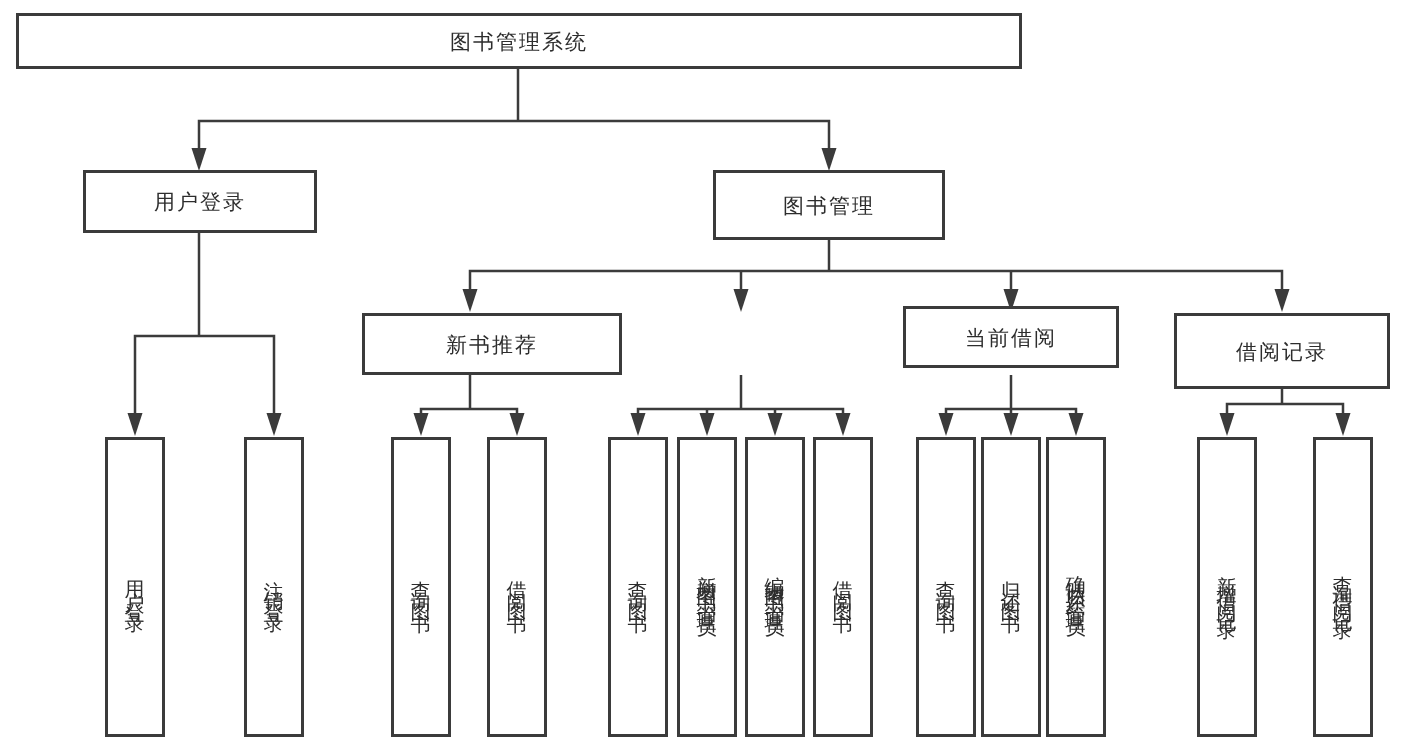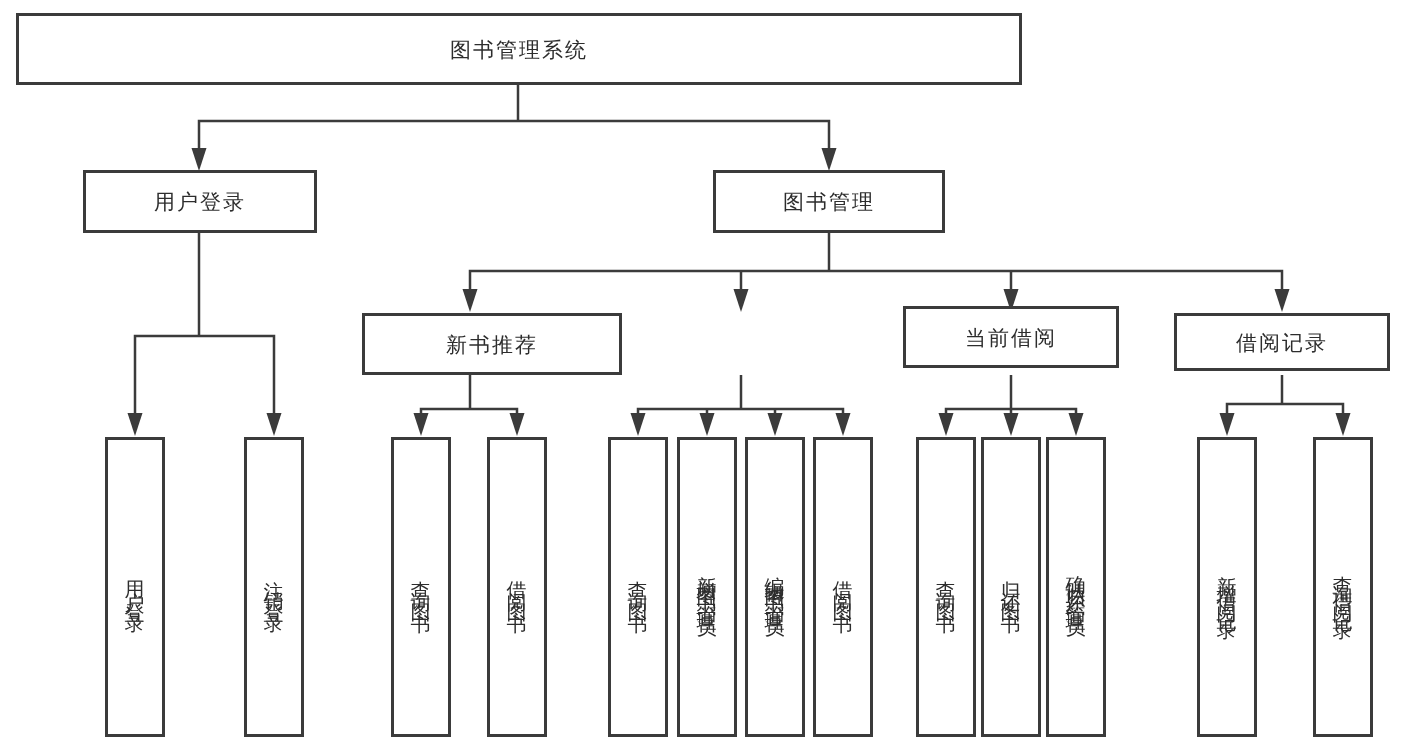--- a/index.html
+++ b/index.html
@@ -99,28 +99,28 @@
       <polygon points="775,436 767.5,413 782.5,413"></polygon>
       <polygon points="843,436 835.5,413 850.5,413"></polygon>
       <polygon points="946,436 938.5,413 953.5,413"></polygon>
       <polygon points="1011,436 1003.5,413 1018.5,413"></polygon>
       <polygon points="1076,436 1068.5,413 1083.5,413"></polygon>
       <polygon points="1227,436 1219.5,413 1234.5,413"></polygon>
       <polygon points="1343,436 1335.5,413 1350.5,413"></polygon>
     </g>
   </svg>
 
-  <div class="node" style="left:16px; top:13px; width:1006px; height:72px;">图书管理系统</div>
+  <div class="node" style="left:16px; top:13px; width:1006px; height:56px;">图书管理系统</div>
 
   <div class="node" style="left:83px; top:170px; width:234px; height:63px;">用户登录</div>
-  <div class="node" style="left:713px; top:170px; width:232px; height:63px;">图书管理</div>
+  <div class="node" style="left:713px; top:170px; width:232px; height:70px;">图书管理</div>
 
   <div class="node" style="left:362px; top:313px; width:260px; height:62px;">新书推荐</div>
   <div class="node" style="left:903px; top:306px; width:216px; height:62px;">当前借阅</div>
-  <div class="node" style="left:1174px; top:313px; width:216px; height:58px;">借阅记录</div>
+  <div class="node" style="left:1174px; top:313px; width:216px; height:76px;">借阅记录</div>
 
   <div class="node v sp4" style="left:105px; top:437px; width:60px; height:300px;">用户登录</div>
   <div class="node v sp4" style="left:244px; top:437px; width:60px; height:300px;">注销登录</div>
 
   <div class="node v sp4" style="left:391px; top:437px; width:60px; height:300px;">查询图书</div>
   <div class="node v sp4" style="left:487px; top:437px; width:60px; height:300px;">借阅图书</div>
 
   <div class="node v sp4" style="left:608px; top:437px; width:60px; height:300px;">查询图书</div>
   <div class="node v sp9" style="left:677px; top:437px; width:60px; height:300px;">新增图书（管理员）</div>
   <div class="node v sp9" style="left:745px; top:437px; width:60px; height:300px;">编辑图书（管理员）</div>

